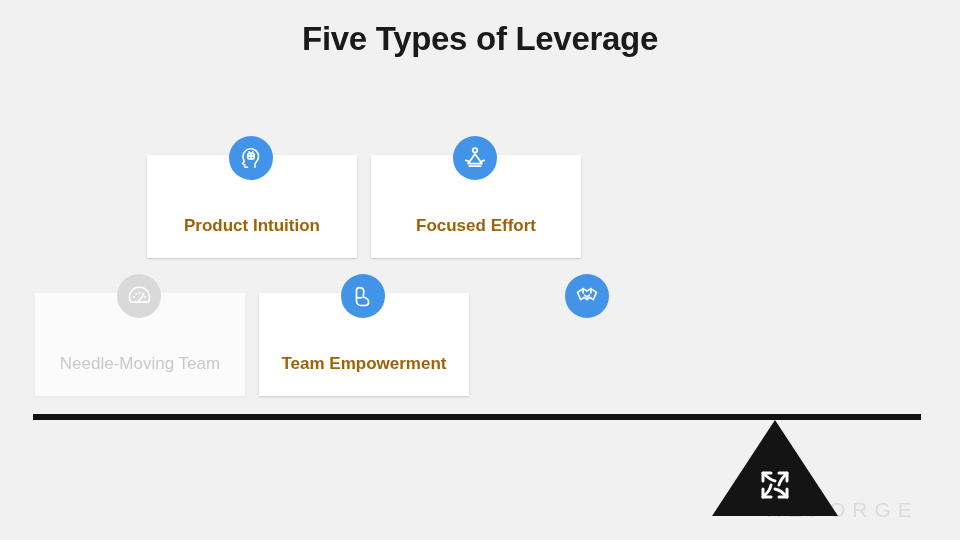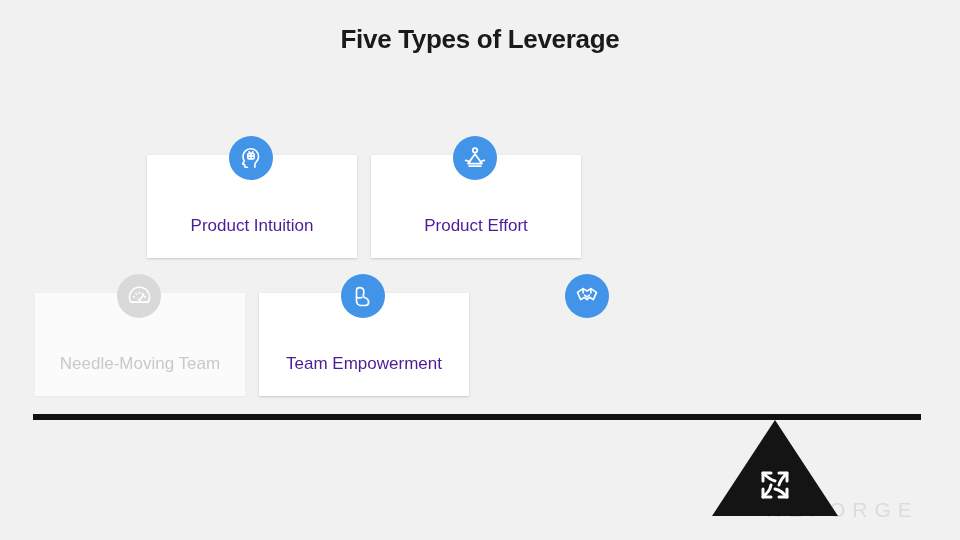--- a/index.html
+++ b/index.html
@@ -21,21 +21,21 @@
     background: #f1f1f1;
   }
 
   
   .slide-title {
     position: absolute;
     top: 18px;
     left: 0;
     width: 960px;
     text-align: center;
-    font-size: 26px;
+    font-size: 33px;
     font-weight: bold;
     color: #1a1a1a;
     letter-spacing: -0.3px;
     line-height: 42px;
   }
 
   
   .card {
     position: absolute;
     width: 210px;
@@ -48,22 +48,22 @@
     background: #fbfbfb;
     box-shadow: 0 1px 3px rgba(0,0,0,0.045);
   }
   .card-label {
     position: absolute;
     left: 0;
     right: 0;
     bottom: 21px;
     text-align: center;
     font-size: 17px;
-    font-weight: normal;
-    color: #4c1d95;
+    font-weight: bold;
+    color: #a16207;
     line-height: 22px;
     white-space: nowrap;
   }
   .card.dim .card-label {
     color: #c9c9c9;
     font-weight: normal;
   }
 
   
   .icon-badge {
@@ -145,21 +145,21 @@
     <svg width="26" height="26" viewBox="0 0 24 24" fill="none" stroke="#ffffff" stroke-width="1.5" stroke-linecap="round" stroke-linejoin="round">
       <path d="M15.6 20.5v-2.6c0-.7.3-1.2.8-1.7 1.6-1.4 2.6-3.4 2.6-5.6 0-4.1-3.4-7.4-7.6-7.1C7.7 3.7 4.7 6.8 4.6 10.5c0 1.4.3 2.6 1 3.7.3.5.2 1.1-.2 1.5l-.9.9c-.4.4-.2 1.1.4 1.2l1.2.2v1.6c0 .5.4.9.9.9h1.7"></path>
       <rect x="9.1" y="7.8" width="5.8" height="5" rx="1"></rect>
       <path d="M9.1 10.3h5.8"></path>
       <path d="M12 7.8v5"></path>
       <path d="M10.2 6.3l1.1 1.5M13.8 6.3l-1.1 1.5"></path>
     </svg>
   </div>
 
   <div class="card" style="left:371px; top:155px;">
-    <div class="card-label">Product Effort</div>
+    <div class="card-label">Focused Effort</div>
   </div>
   <div class="icon-badge" style="left:453px; top:136px;">
     <svg width="26" height="26" viewBox="0 0 24 24" fill="none" stroke="#ffffff" stroke-width="1.6" stroke-linecap="round" stroke-linejoin="round">
       <circle cx="12" cy="4.9" r="2.1"></circle>
       <path d="M12 8.4 L5.6 17.2 h12.8 Z"></path>
       <path d="M3.4 14.2c1.6 0 2.6.8 3.4 1.6M20.6 14.2c-1.6 0-2.6.8-3.4 1.6"></path>
       <path d="M6.6 19.4h10.8"></path>
     </svg>
   </div>
 

